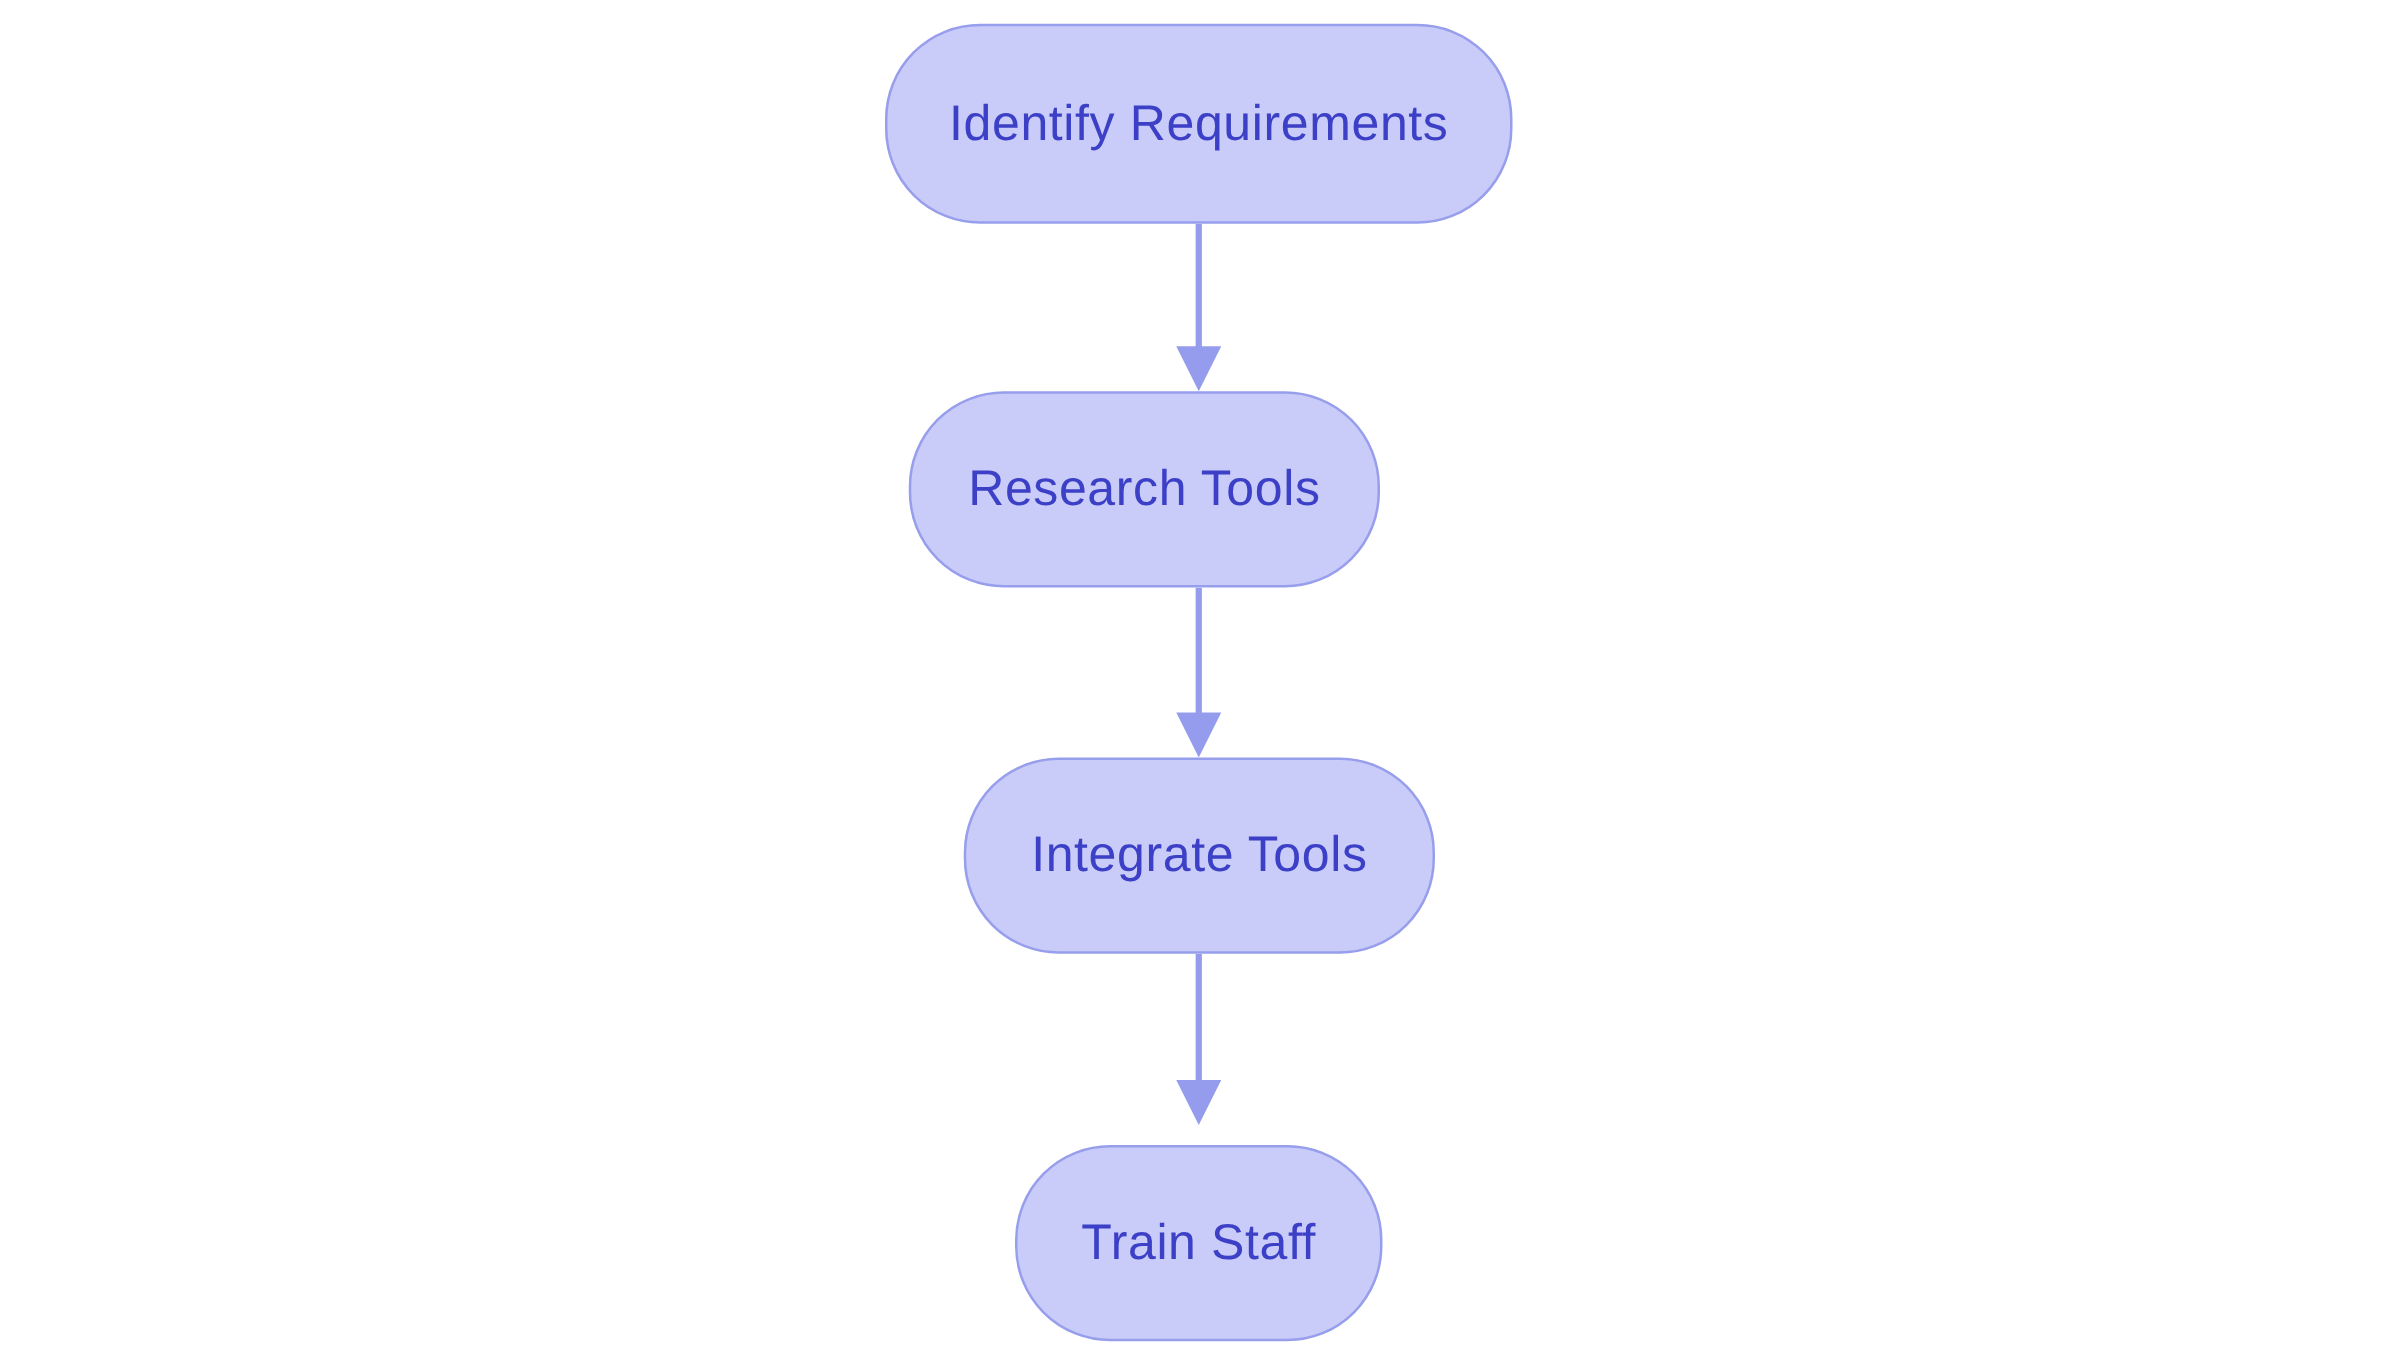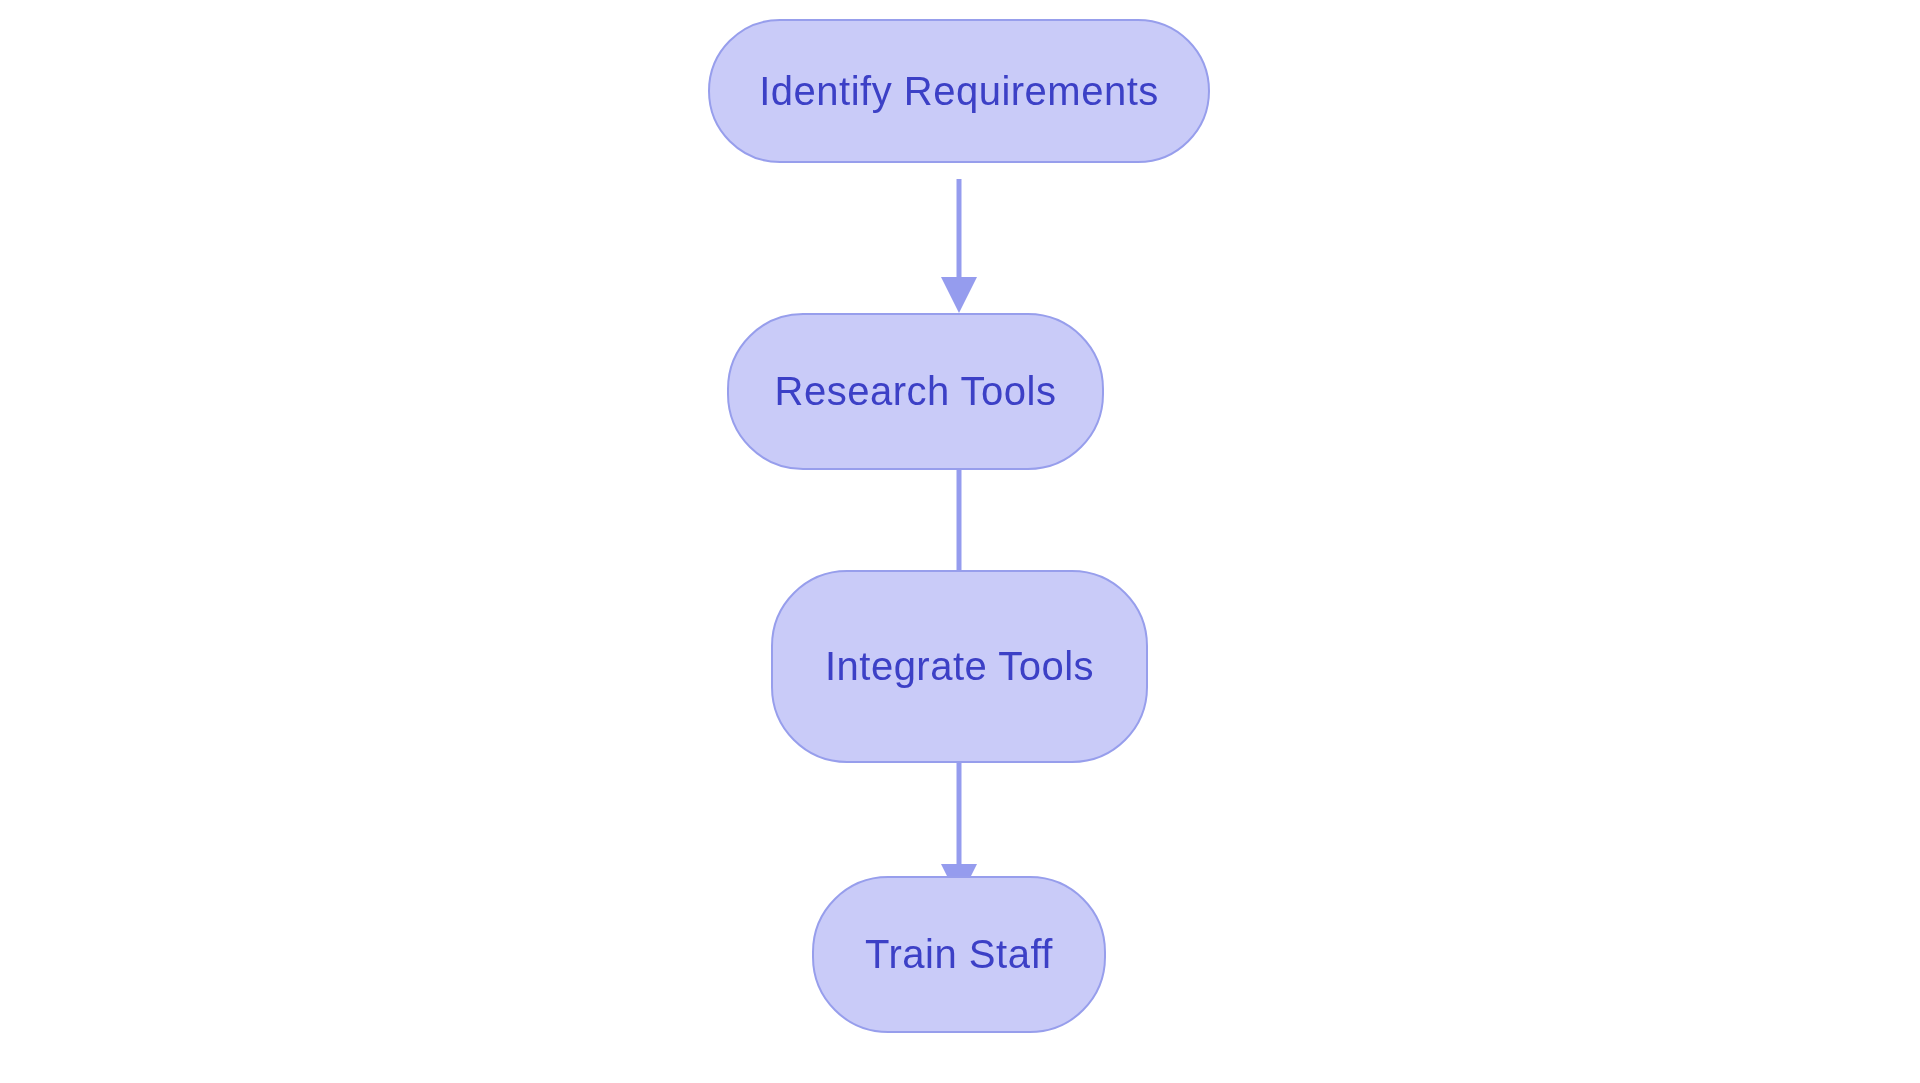--- a/index.html
+++ b/index.html
@@ -31,24 +31,24 @@
     background: var(--node-fill);
     border: 2px solid var(--node-border);
     border-radius: 76px;
     color: var(--node-text);
     font-size: 40px;
     font-weight: 400;
     letter-spacing: 0.5px;
     white-space: nowrap;
     text-align: center;
   }
-  .node-1 { left: 708px; top: 19px;  width: 502px; height: 144px; }
+  .node-1 { left: 708px; top: 19px;  width: 502px; height: 160px; }
   .node-2 { left: 727px; top: 313px; width: 377px; height: 157px; }
-  .node-3 { left: 771px; top: 570px; width: 377px; height: 193px; align-items: center; }
-  .node-4 { left: 812px; top: 876px; width: 294px; height: 157px; }
+  .node-3 { left: 771px; top: 606px; width: 377px; height: 157px; align-items: center; }
+  .node-4 { left: 812px; top: 916px; width: 294px; height: 157px; }
   .flow-arrow { position: absolute; display: block; }
   .arrow-1 { left: 937px; top: 179px; }
   .arrow-2 { left: 937px; top: 470px; }
   .arrow-3 { left: 937px; top: 763px; }
   .flow-arrow line    { stroke: var(--arrow-color); }
   .flow-arrow polygon { fill: var(--arrow-color); }
 </style>
 </head>
 <body>
 

